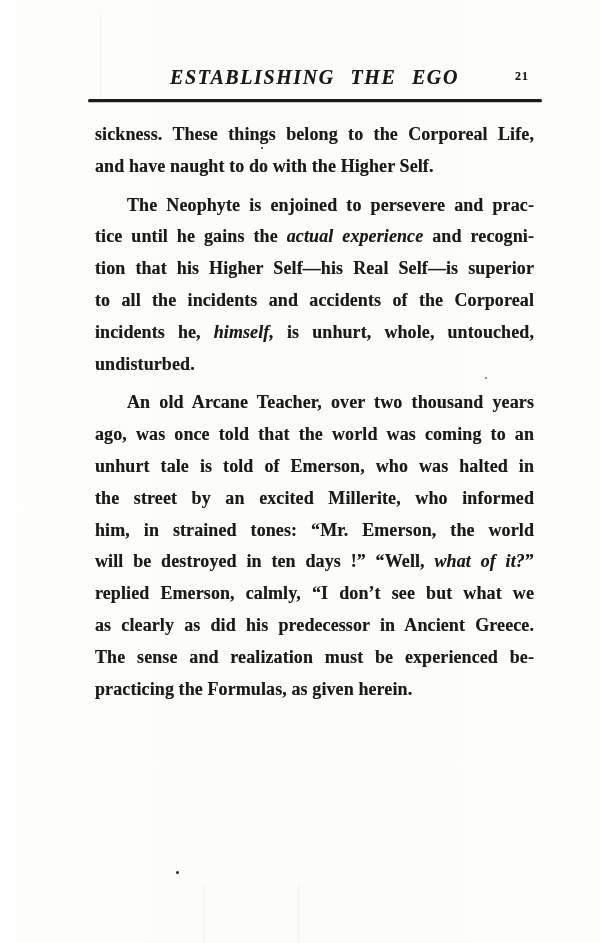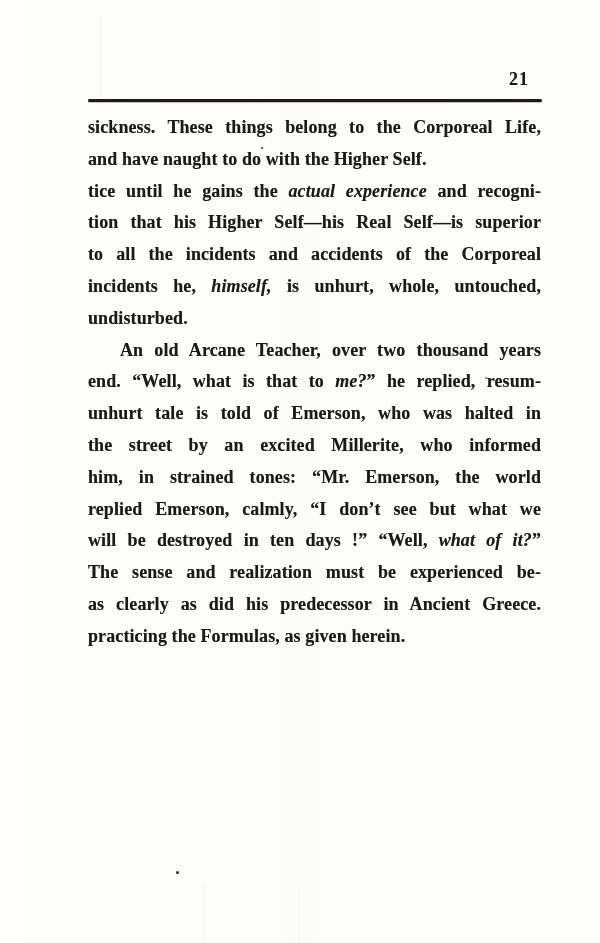--- a/index.html
+++ b/index.html
@@ -24,21 +24,21 @@
     font-size: 20px;
     letter-spacing: 1.6px;
     word-spacing: 9px;
     color: #1c1a18;
     text-shadow: 0 0 0.5px rgba(25,22,20,0.55);
   }
   .page-number {
     position: absolute;
     right: 12px; top: 3px;
     font-weight: 700;
-    font-size: 18px;
+    font-size: 12px;
     letter-spacing: 1px;
     color: #1c1a18;
     font-variant: small-caps;
     text-shadow: 0 0 0.5px rgba(25,22,20,0.55);
   }
   .header-rule {
     position: absolute;
     top: 99px; left: 88px; width: 454px; height: 3px;
     background: #1e1c1a;
     border-radius: 1.5px;
@@ -49,21 +49,21 @@
   .body-text {
     position: absolute;
     top: 112px; left: 88px; width: 453px;
     font-size: 18px;
     line-height: 31.8px;
     font-weight: 700;
     color: #1c1a18;
     letter-spacing: 0.1px;
     text-shadow: 0 0 0.5px rgba(25,22,20,0.5);
   }
-  .paragraph { margin: 0; }
+  .paragraph { margin: 7px; }
   .line { text-align: justify; text-align-last: justify; }
   .line-last { text-align: right; text-align-last: left; }
   .line-indent { text-indent: 32px; }
   .em { font-style: italic; }
 
   
   .crease-top {
     position: absolute; top: 14px; left: 100px; width: 1px; height: 86px;
     background: rgba(40,40,40,0.05);
   }
@@ -78,47 +78,49 @@
 </head>
 <body>
 
 <div class="page">
 
   <div class="crease-top"></div>
   <div class="streak streak-a"></div>
   <div class="streak streak-b"></div>
 
   <div class="header-row">
+    <div class="header-title">ESTABLISHING THE EGO</div>
     <div class="page-number">21</div>
   </div>
 
   <div class="header-rule"></div>
 
   <div class="body-text">
       <div class="paragraph">
         <div class="line"><span>sickness.  These things belong to the Corporeal Life,</span></div>
         <div class="line line-last"><span>and have naught to do with the Higher Self.</span></div>
       </div>
       <div class="paragraph">
+        <div class="line line-indent"><span>The Neophyte is enjoined to persevere and prac-</span></div>
         <div class="line"><span>tice until he gains the </span><span class="em">actual experience</span><span> and recogni-</span></div>
         <div class="line"><span>tion that his Higher Self—his Real Self—is superior</span></div>
         <div class="line"><span>to all the incidents and accidents of the Corporeal</span></div>
         <div class="line"><span>incidents he, </span><span class="em">himself,</span><span> is unhurt, whole, untouched,</span></div>
         <div class="line line-last"><span>undisturbed.</span></div>
       </div>
       <div class="paragraph">
         <div class="line line-indent"><span>An old Arcane Teacher, over two thousand years</span></div>
-        <div class="line"><span>end.  “Well, what is that to </span><span class="em">me?</span><span>” he replied, resum-</span></div>
+        <div class="line"><span>ago, was once told that the world was coming to an</span></div>
         <div class="line"><span>unhurt tale is told of Emerson, who was halted in</span></div>
         <div class="line"><span>the street by an excited Millerite, who informed</span></div>
         <div class="line"><span>him, in strained tones:  “Mr. Emerson, the world</span></div>
+        <div class="line"><span>will be destroyed in ten days !”  “Well, </span><span class="em">what of it?</span><span>”</span></div>
         <div class="line"><span>replied Emerson, calmly, “I don’t see but what we</span></div>
-        <div class="line"><span>will be destroyed in ten days !”  “Well, </span><span class="em">what of it?</span><span>”</span></div>
+        <div class="line"><span>as clearly as did his predecessor in Ancient Greece.</span></div>
         <div class="line"><span>The sense and realization must be experienced be-</span></div>
-        <div class="line"><span>as clearly as did his predecessor in Ancient Greece.</span></div>
         <div class="line line-last"><span>practicing the Formulas, as given herein.</span></div>
       </div>
     </div>
 
   <div class="speck speck-1"></div>
   <div class="speck speck-2"></div>
   <div class="speck speck-3"></div>
 </div>
 
 </body></html>

